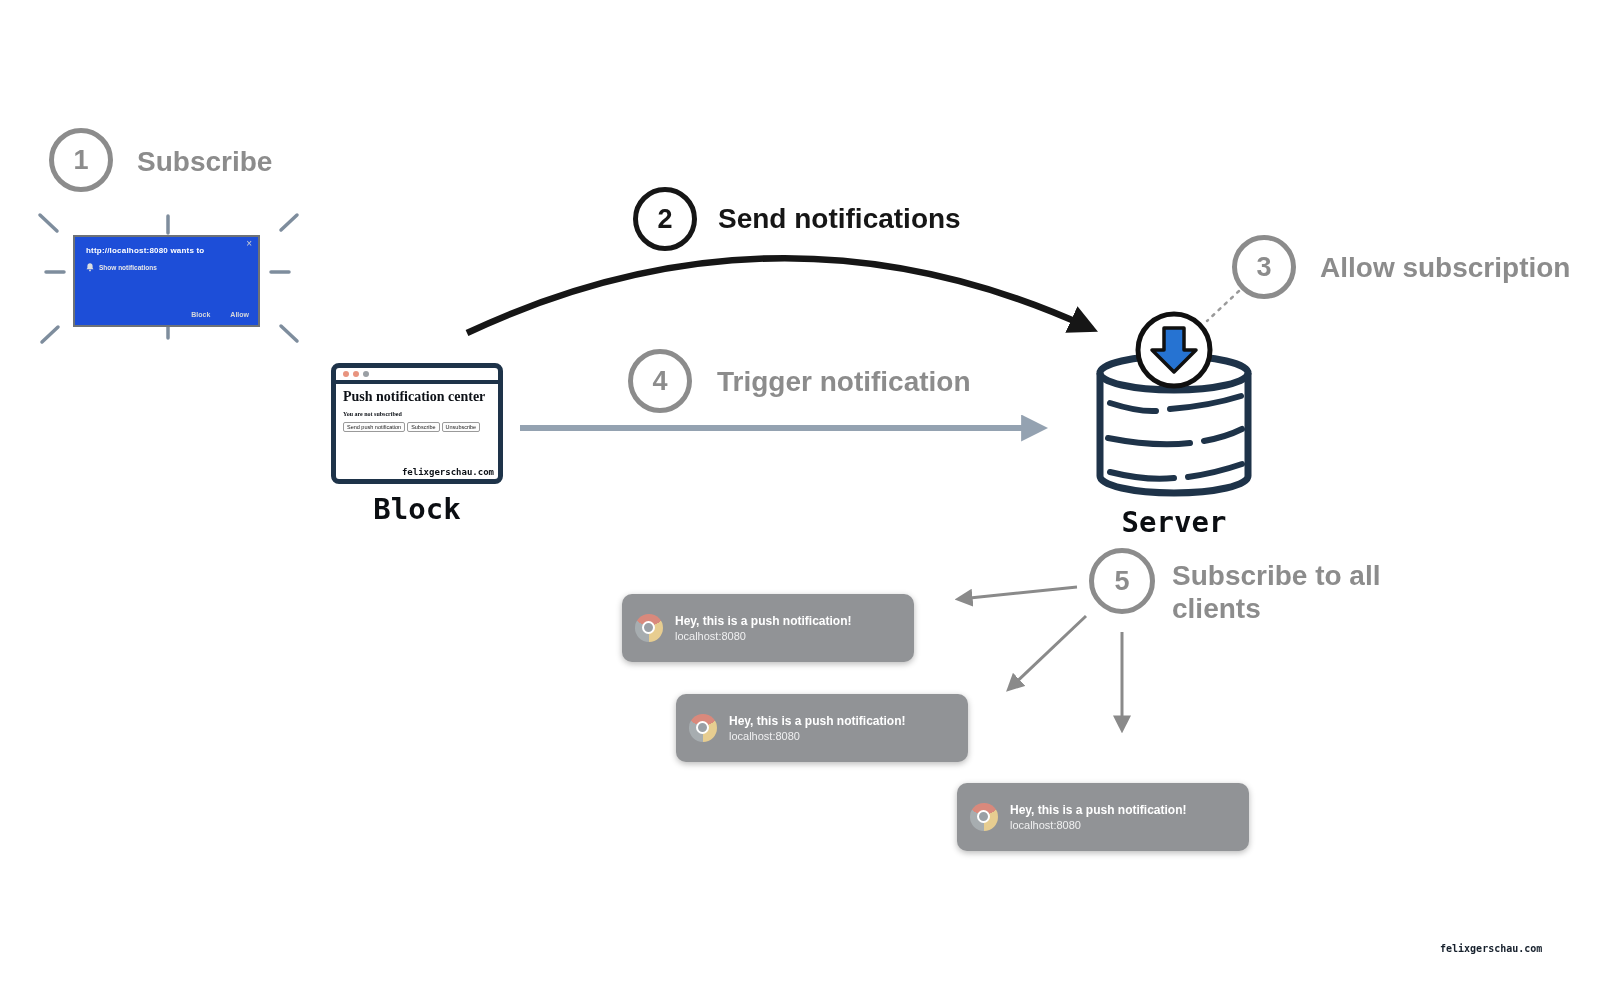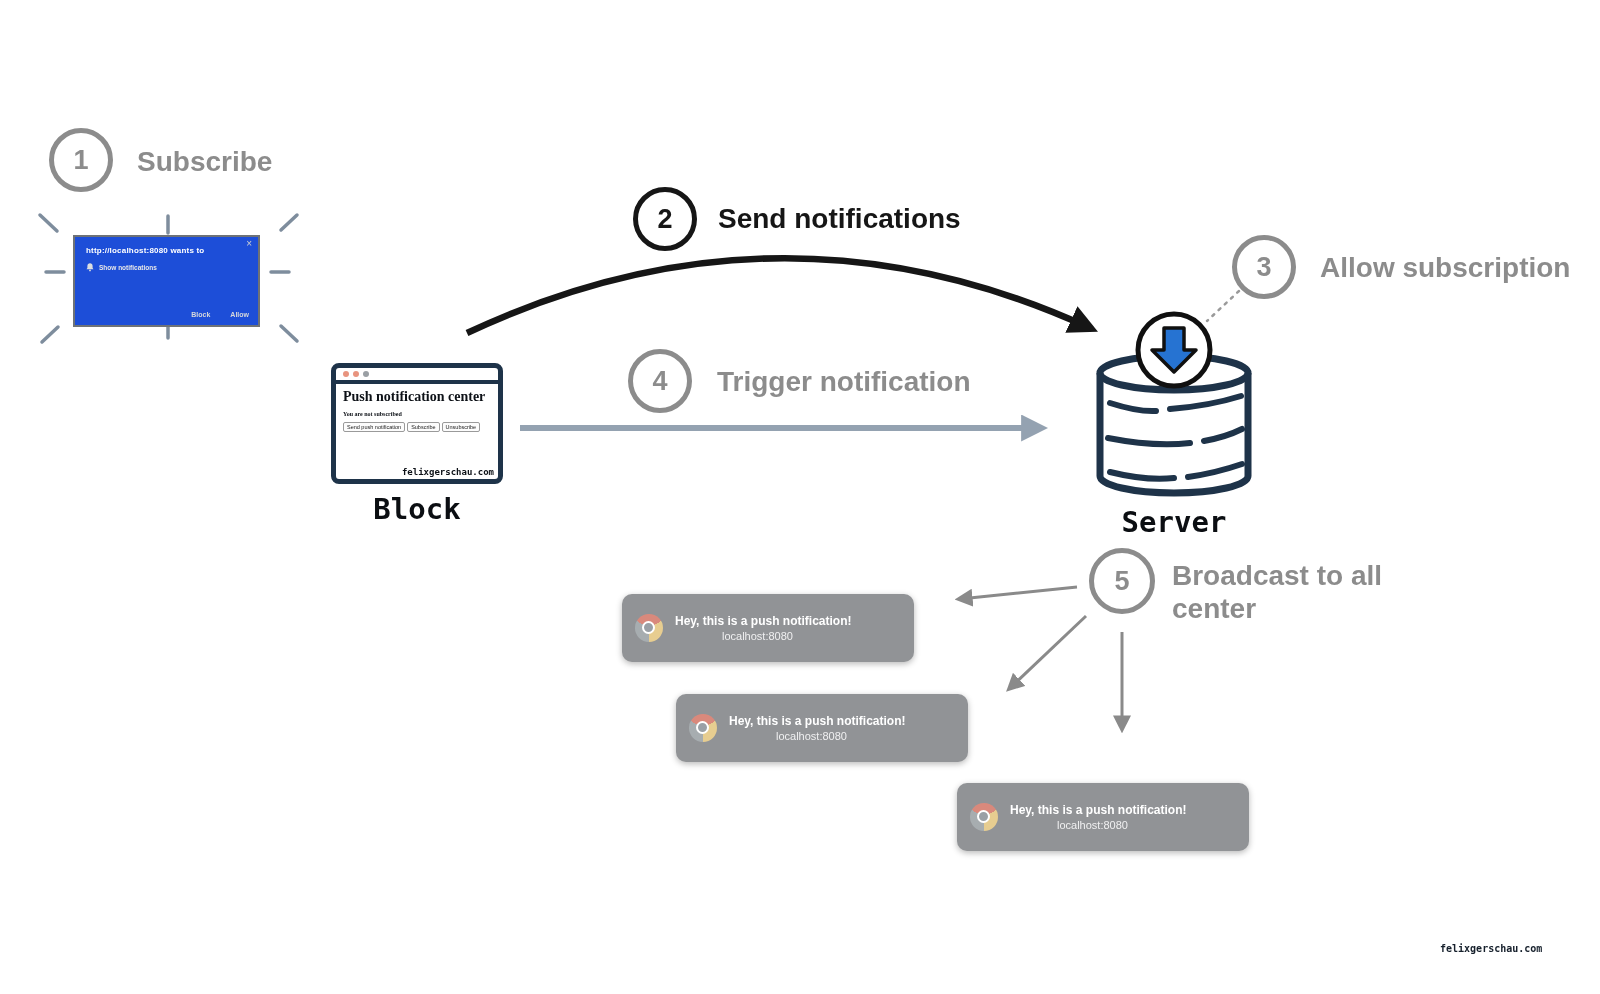--- a/index.html
+++ b/index.html
@@ -50,21 +50,21 @@
   
   .toast{position:absolute;width:292px;height:68px;background:#919396;border-radius:10px;
          box-shadow:0 2px 6px rgba(0,0,0,.28);display:flex;align-items:center;gap:12px;
          padding-left:13px;box-sizing:border-box;}
   .chrome{width:28px;height:28px;border-radius:50%;position:relative;flex:none;
           background:conic-gradient(from -60deg,#d9897c 0 120deg,#e7cd90 120deg 240deg,#a7adb0 240deg 360deg);}
   .chrome::after{content:"";position:absolute;left:7px;top:7px;width:9px;height:9px;
                  background:#9aa0a6;border:2.5px solid #fff;border-radius:50%;}
   .toast-text{display:flex;flex-direction:column;gap:2px;}
   .toast-title{font-weight:bold;font-size:12px;color:#ffffff;}
-  .toast-src{font-size:11px;color:#f0f0f1;margin-left:47px;}
+  .toast-src{font-size:11px;color:#f0f0f1;}
 
   .footer-credit{position:absolute;left:1440px;top:943px;font-family:"DejaVu Sans Mono",monospace;
                  font-weight:bold;font-size:10px;color:#16202c;}
 </style>
 </head>
 <body>
 
 <div class="canvas">
 
   <svg class="overlay" viewBox="0 0 1600 994">
@@ -174,21 +174,21 @@
     <g>
       <circle cx="80" cy="50" r="36" fill="#ffffff" stroke="#101010" stroke-width="5"></circle>
       <path d="M70 28 L90 28 L90 50 L102 50 L80 72 L58 50 L70 50 Z" fill="#2673d2" stroke="#101010" stroke-width="3.5" stroke-linejoin="round"></path>
     </g>
   </svg>
   <div class="entity-label" style="left:1074px;top:505px;width:200px;">Server</div>
 
   <div class="step-circle c-gray" style="left:1089px;top:548px;width:66px;height:66px;">
     <span>5</span>
   </div>
-  <div class="step-label wrap" style="left:1172px;top:559px;">Broadcast to all center</div>
+  <div class="step-label wrap" style="left:1172px;top:559px;">Subscribe to all clients</div>
 
   <div class="toast" style="left:622px;top:594px;">
     <div class="chrome"></div>
     <div class="toast-text">
       <span class="toast-title">Hey, this is a push notification!</span>
       <span class="toast-src">localhost:8080</span>
     </div>
   </div>
   <div class="toast" style="left:676px;top:694px;">
     <div class="chrome"></div>

